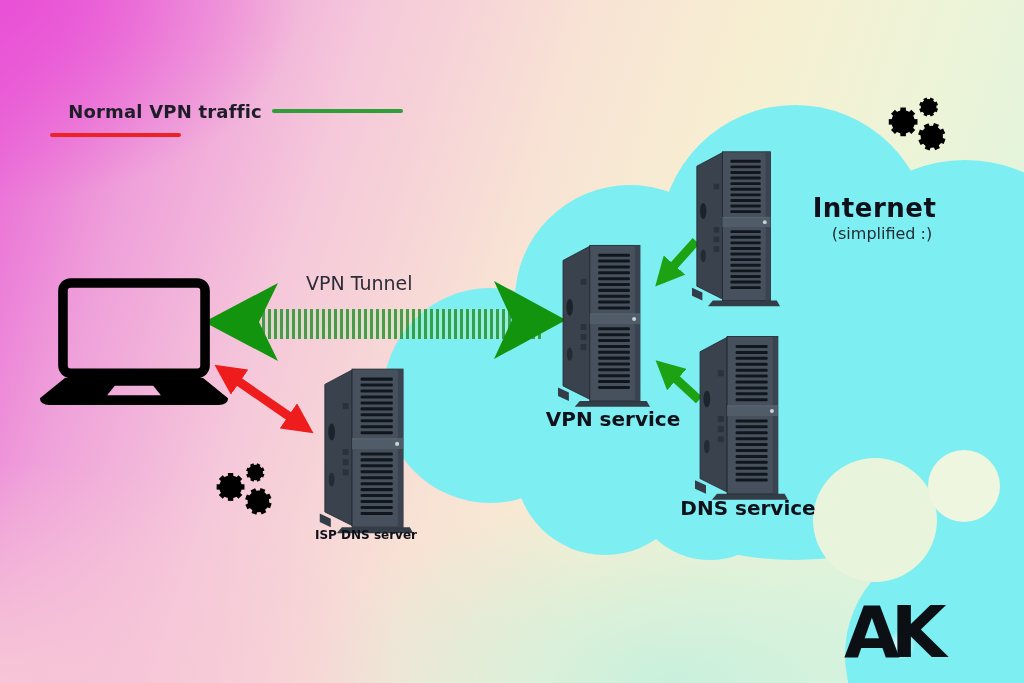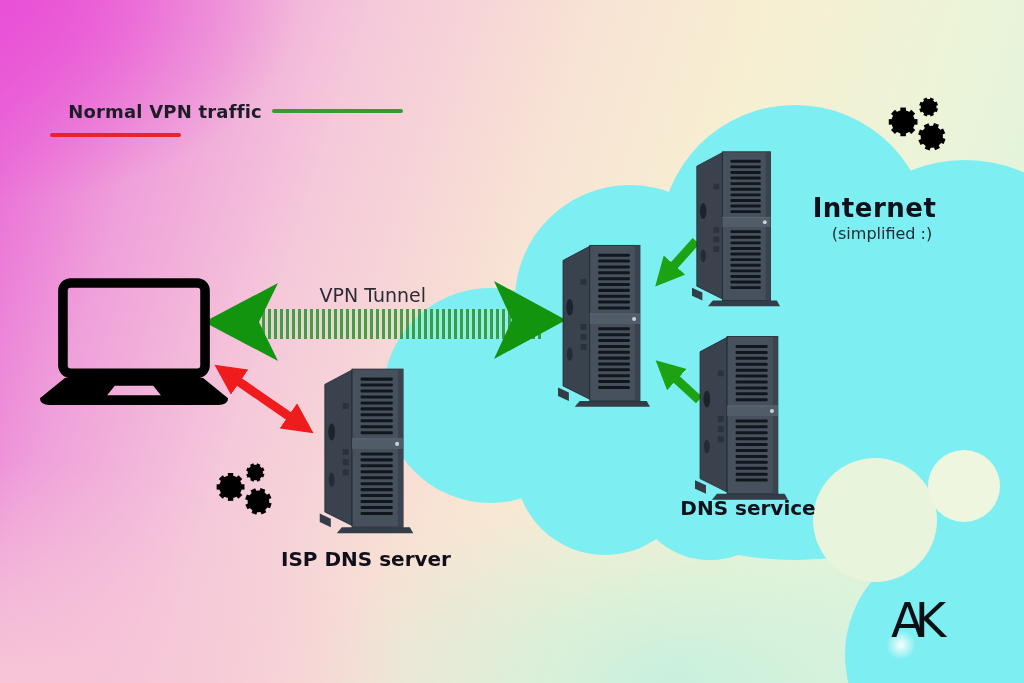--- a/index.html
+++ b/index.html
@@ -24,24 +24,24 @@
       rgba(26,138,36,0.78) 0px, rgba(26,138,36,0.78) 3px,
       rgba(195,236,182,0.38) 3px, rgba(195,236,182,0.38) 6px);
   }
   .arrows{position:absolute;inset:0;z-index:3;}
   .art{z-index:4;}
   .lbl{z-index:5;color:#10101a;font-weight:bold;text-align:center;line-height:1.1;}
   .legend{left:40px;top:99px;z-index:5;}
   .legend .row{display:flex;align-items:center;height:24px;}
   .legend .cap{width:222px;text-align:right;font-weight:bold;font-size:18px;color:#1d1d28;letter-spacing:0.2px;}
   .legend .line{width:131px;height:4px;margin-left:10px;border-radius:2px;}
-  .tunnel-lbl{left:306px;top:284px;width:120px;z-index:5;font-size:19px;color:#2c2c36;text-align:right;font-weight:normal;}
+  .tunnel-lbl{left:306px;top:272px;width:120px;z-index:5;font-size:19px;color:#2c2c36;text-align:left;font-weight:normal;}
   .internet-t{left:772px;top:194px;width:205px;font-size:26px;letter-spacing:0.5px;}
   .internet-s{left:782px;top:224px;width:200px;font-size:16px;font-weight:normal;color:#1c2a32;z-index:5;text-align:center;}
-  .ak{left:891px;top:596px;z-index:6;font-size:48px;font-weight:normal;letter-spacing:-9px;color:#0c1014;line-height:1;}
+  .ak{left:844px;top:596px;z-index:6;font-size:72px;font-weight:bold;letter-spacing:-9px;color:#0c1014;line-height:1;}
   .ak-glow{left:886px;top:630px;width:30px;height:30px;border-radius:50%;z-index:6;
     background:radial-gradient(circle,rgba(255,255,255,0.95) 0%,rgba(255,255,255,0) 70%);}
 </style>
 </head>
 <body>
 
 <div id="stage">
 
   <div class="cloud-layer">
     <div class="cc" style="left:383px;top:288px;width:215px;height:215px;"></div>
@@ -173,25 +173,26 @@
 
   <svg class="abs art" style="left:38px;top:278px;width:192px;height:130px;">
       <use href="#laptop"></use>
     </svg>
 
   <div class="abs tunnel-lbl">VPN Tunnel</div>
 
   <svg class="abs art" style="left:318px;top:364px;width:97px;height:170px;">
       <use href="#server"></use>
     </svg>
-  <div class="abs lbl" style="left:266px;top:548px;width:200px;font-size:20px;">ISP DNS server</div>
+  <div class="abs lbl" style="left:266px;top:529px;width:200px;font-size:12px;">ISP DNS server</div>
 
   <svg class="abs art" style="left:558px;top:236px;width:92px;height:176px;">
       <use href="#server"></use>
     </svg>
+  <div class="abs lbl" style="left:518px;top:408px;width:190px;font-size:20px;">VPN service</div>
 
   <svg class="abs art" style="left:692px;top:143px;width:88px;height:168px;">
       <use href="#server"></use>
     </svg>
 
   <svg class="abs art" style="left:695px;top:331px;width:93px;height:170px;">
       <use href="#server"></use>
     </svg>
   <div class="abs lbl" style="left:653px;top:497px;width:190px;font-size:20px;">DNS service</div>
 

